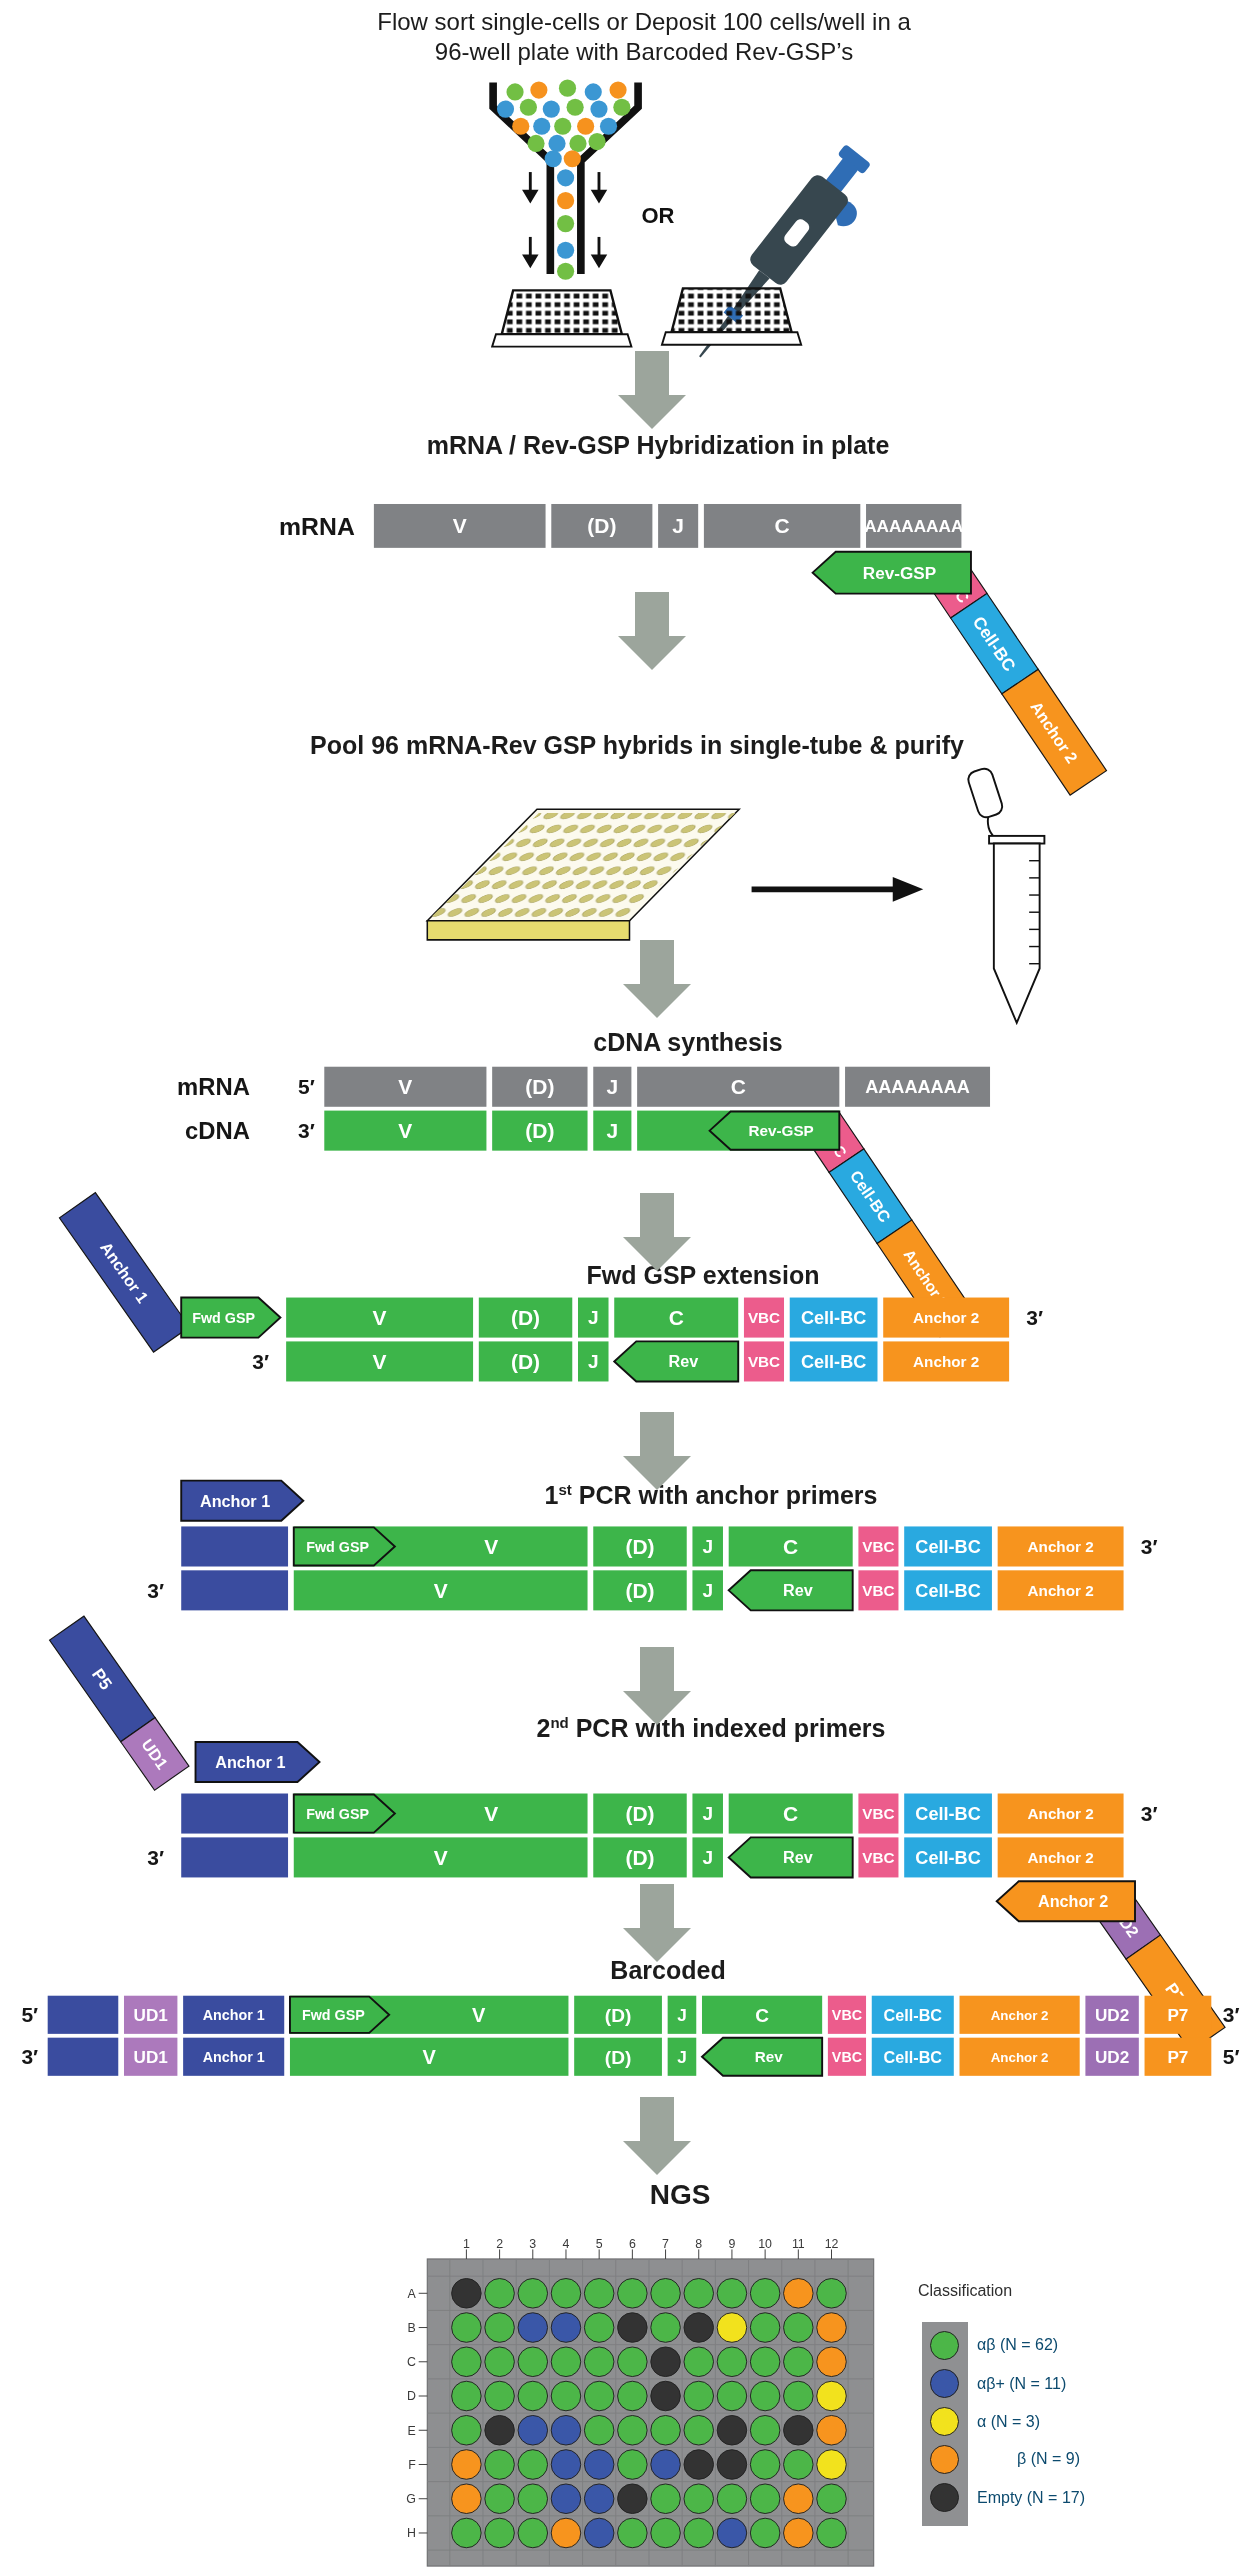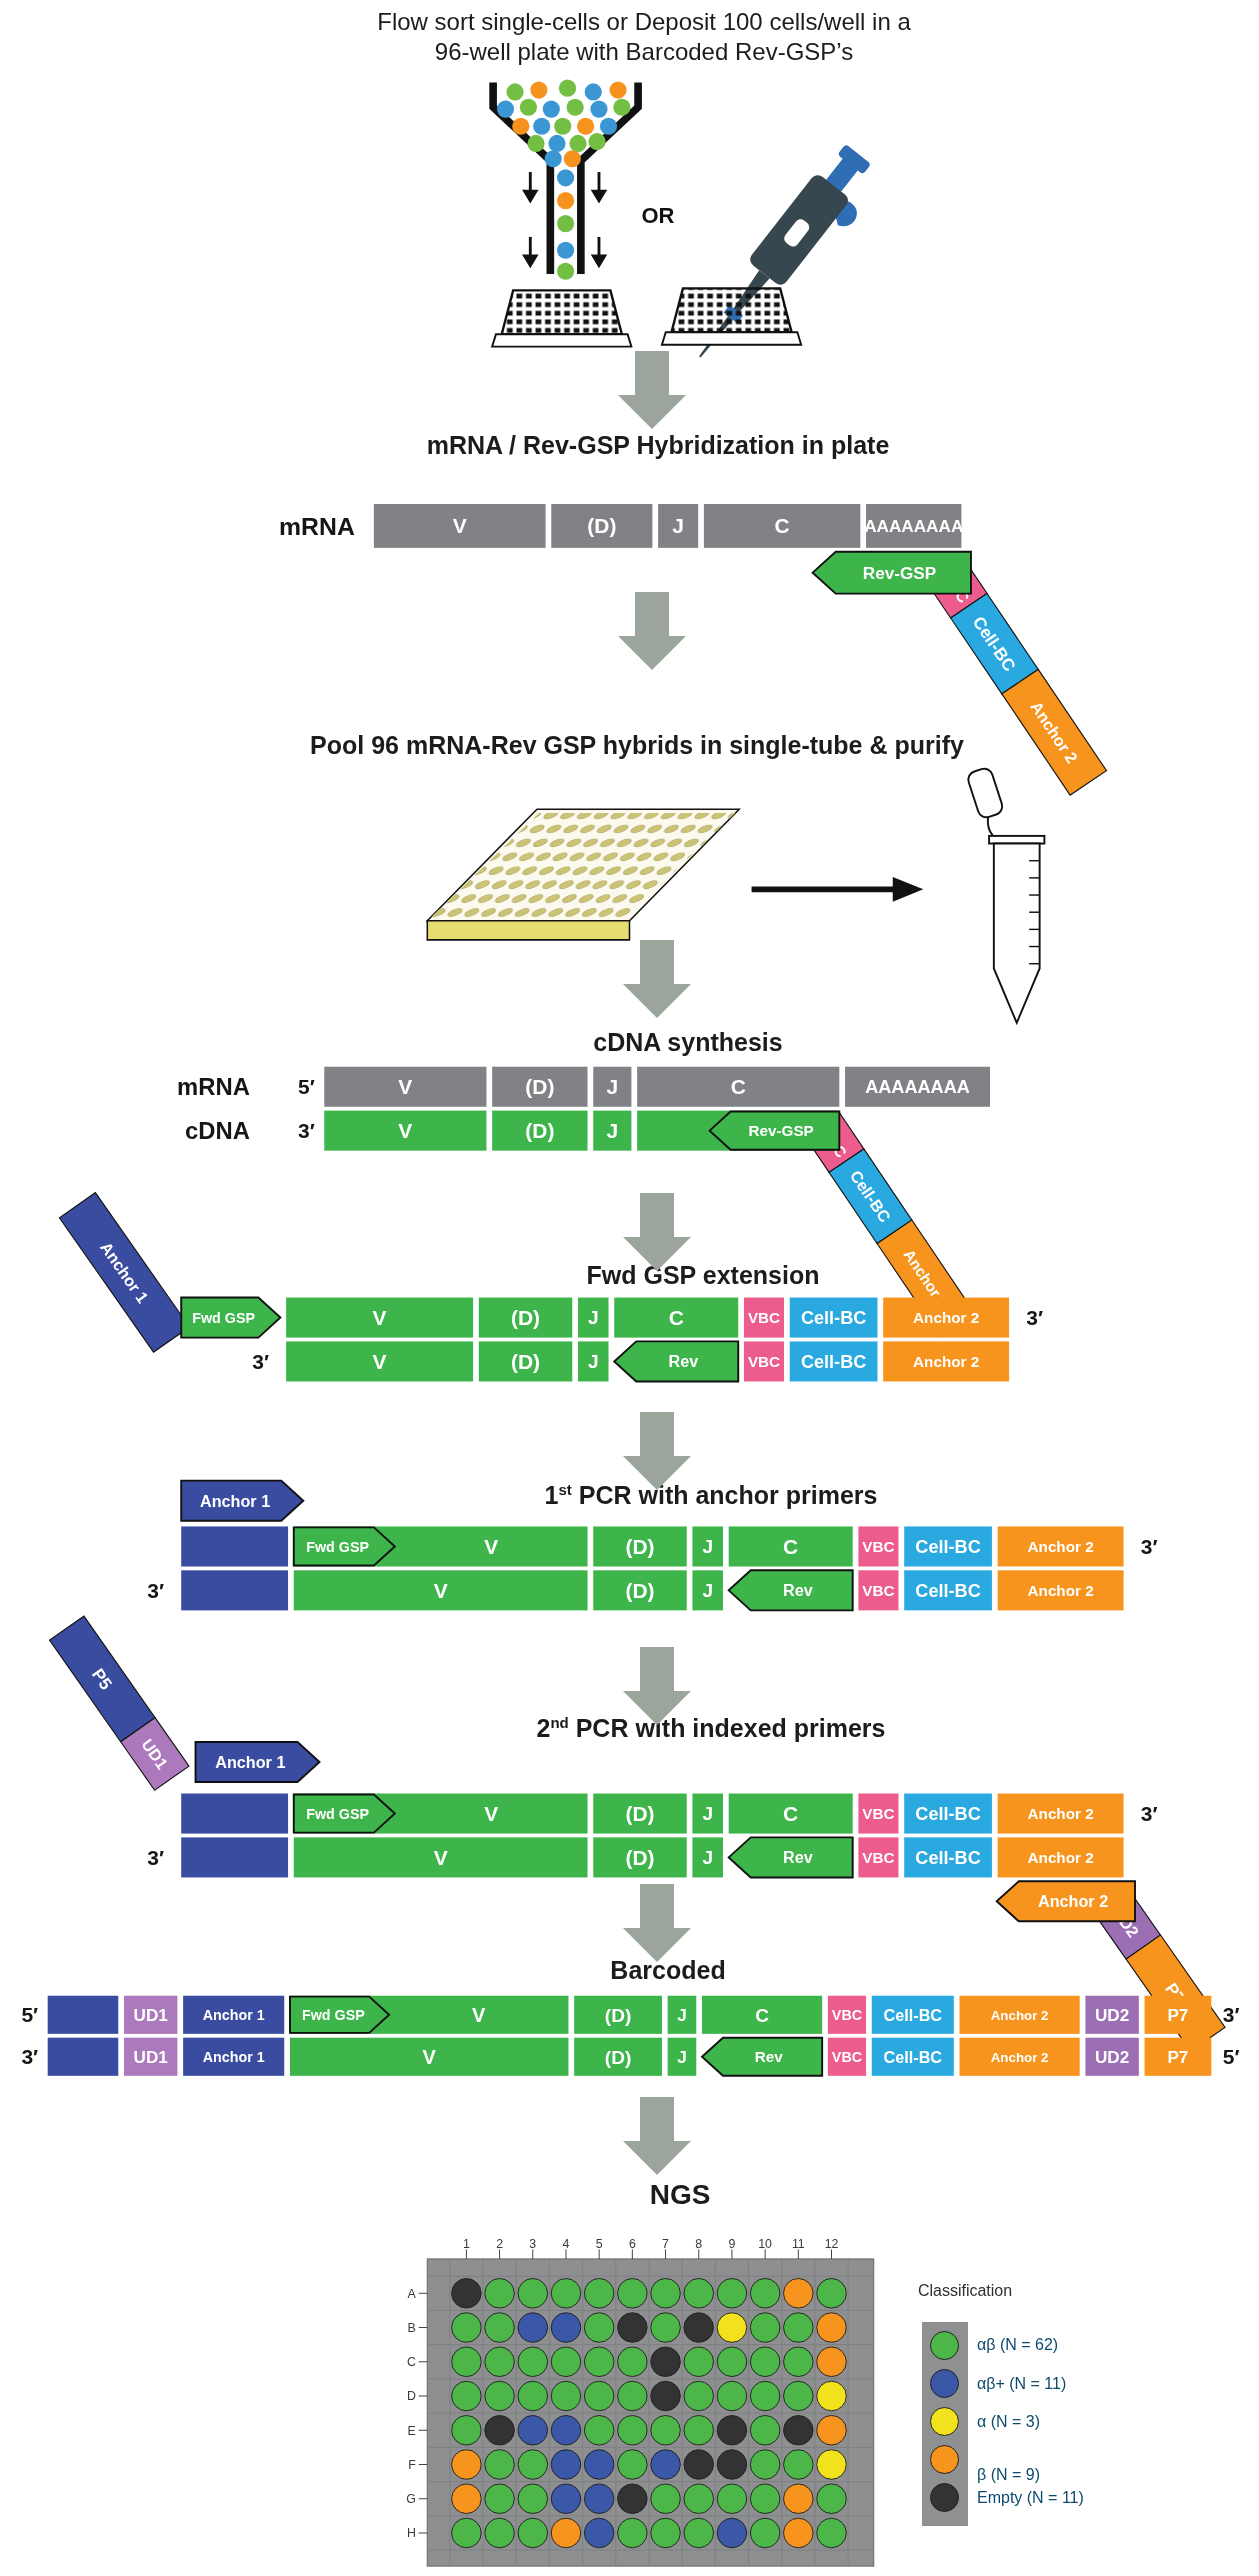--- a/index.html
+++ b/index.html
@@ -563,23 +563,23 @@
   <div class="lg-title">Classification</div>
   <div class="strip"></div>
   <div id="legend-items">
       <div class="dot" style="left: 14.3px; top: 49px; background: rgb(76, 182, 72);"></div>
       <div class="lg-label" style="top: 54px;">αβ (N = 62)</div>
       <div class="dot" style="left: 14.3px; top: 87px; background: rgb(58, 87, 168);"></div>
       <div class="lg-label" style="top: 93px;">αβ+ (N = 11)</div>
       <div class="dot" style="left: 14.3px; top: 125px; background: rgb(242, 226, 29);"></div>
       <div class="lg-label" style="top: 131px;">α (N = 3)</div>
       <div class="dot" style="left: 14.3px; top: 163px; background: rgb(247, 148, 30);"></div>
-      <div class="lg-label" style="top: 184px;">β (N = 9)</div>
+      <div class="lg-label" style="top: 168px; margin-left: 40px;">β (N = 9)</div>
       <div class="dot" style="left: 14.3px; top: 201px; background: rgb(51, 51, 51);"></div>
-      <div class="lg-label" style="top: 207px;">Empty (N = 11)</div>
+      <div class="lg-label" style="top: 207px;">Empty (N = 17)</div>
     </div>
 </div>
 
 <div class="garrow" style="left: 617px; top: 351px;">
     <div class="shaft"></div>
     <div class="head"></div>
   </div>
 <div class="garrow" style="left: 617px; top: 592px;">
     <div class="shaft"></div>
     <div class="head"></div>

